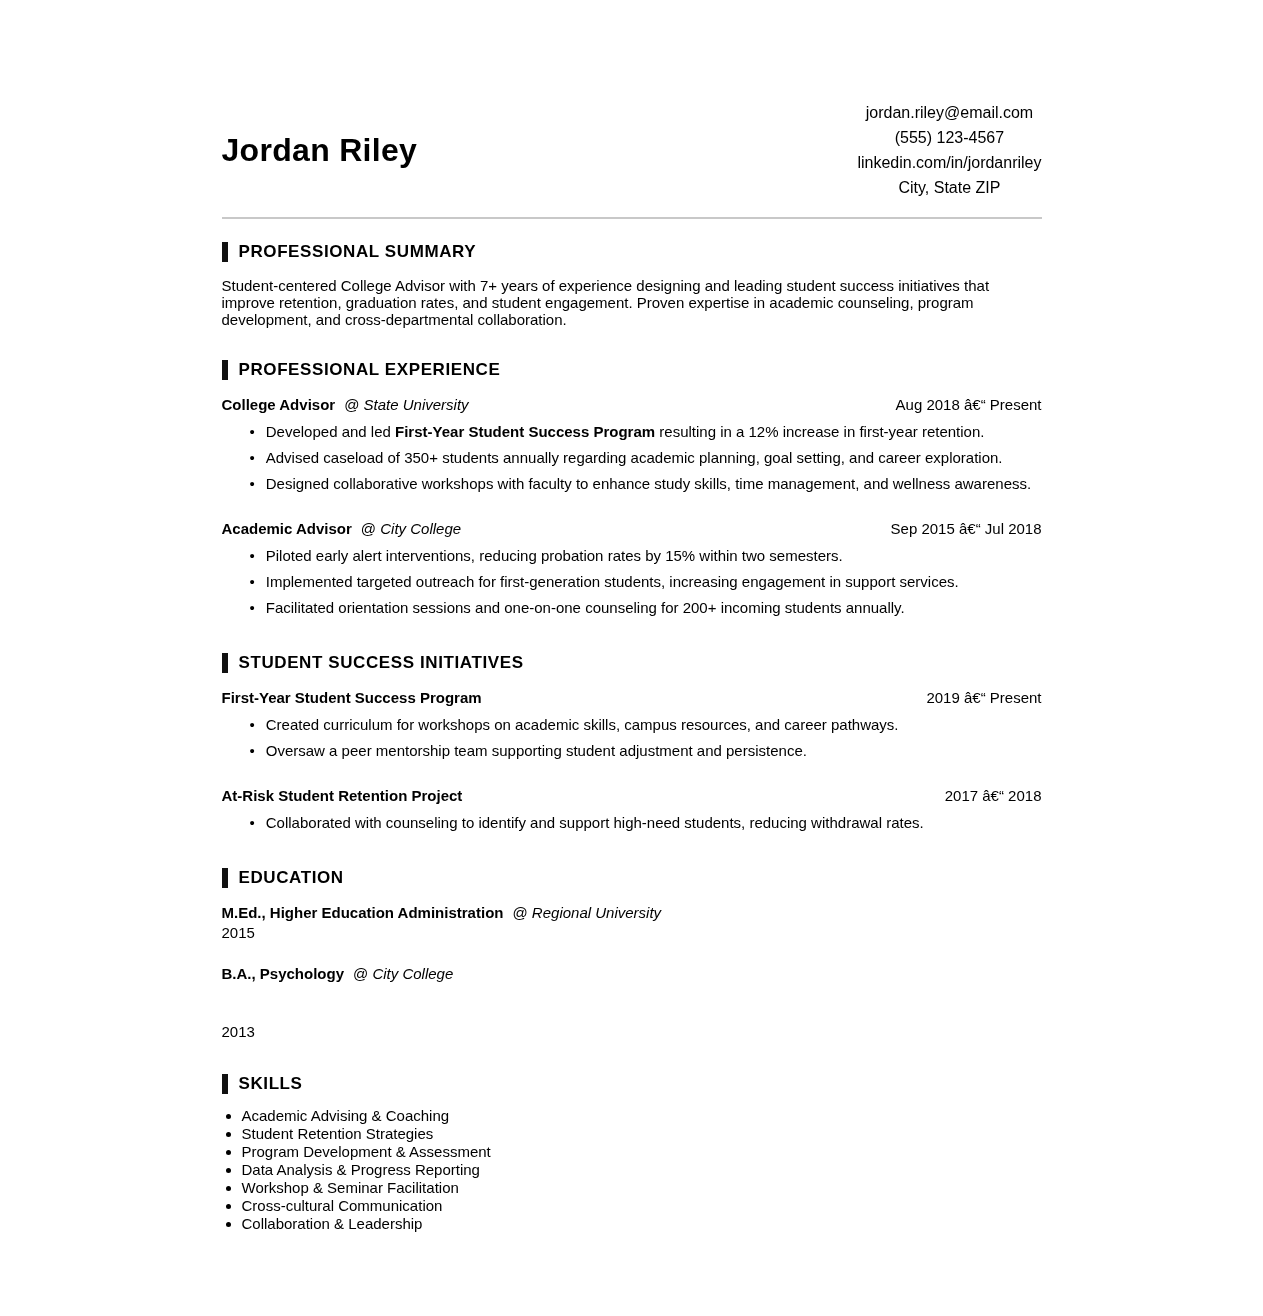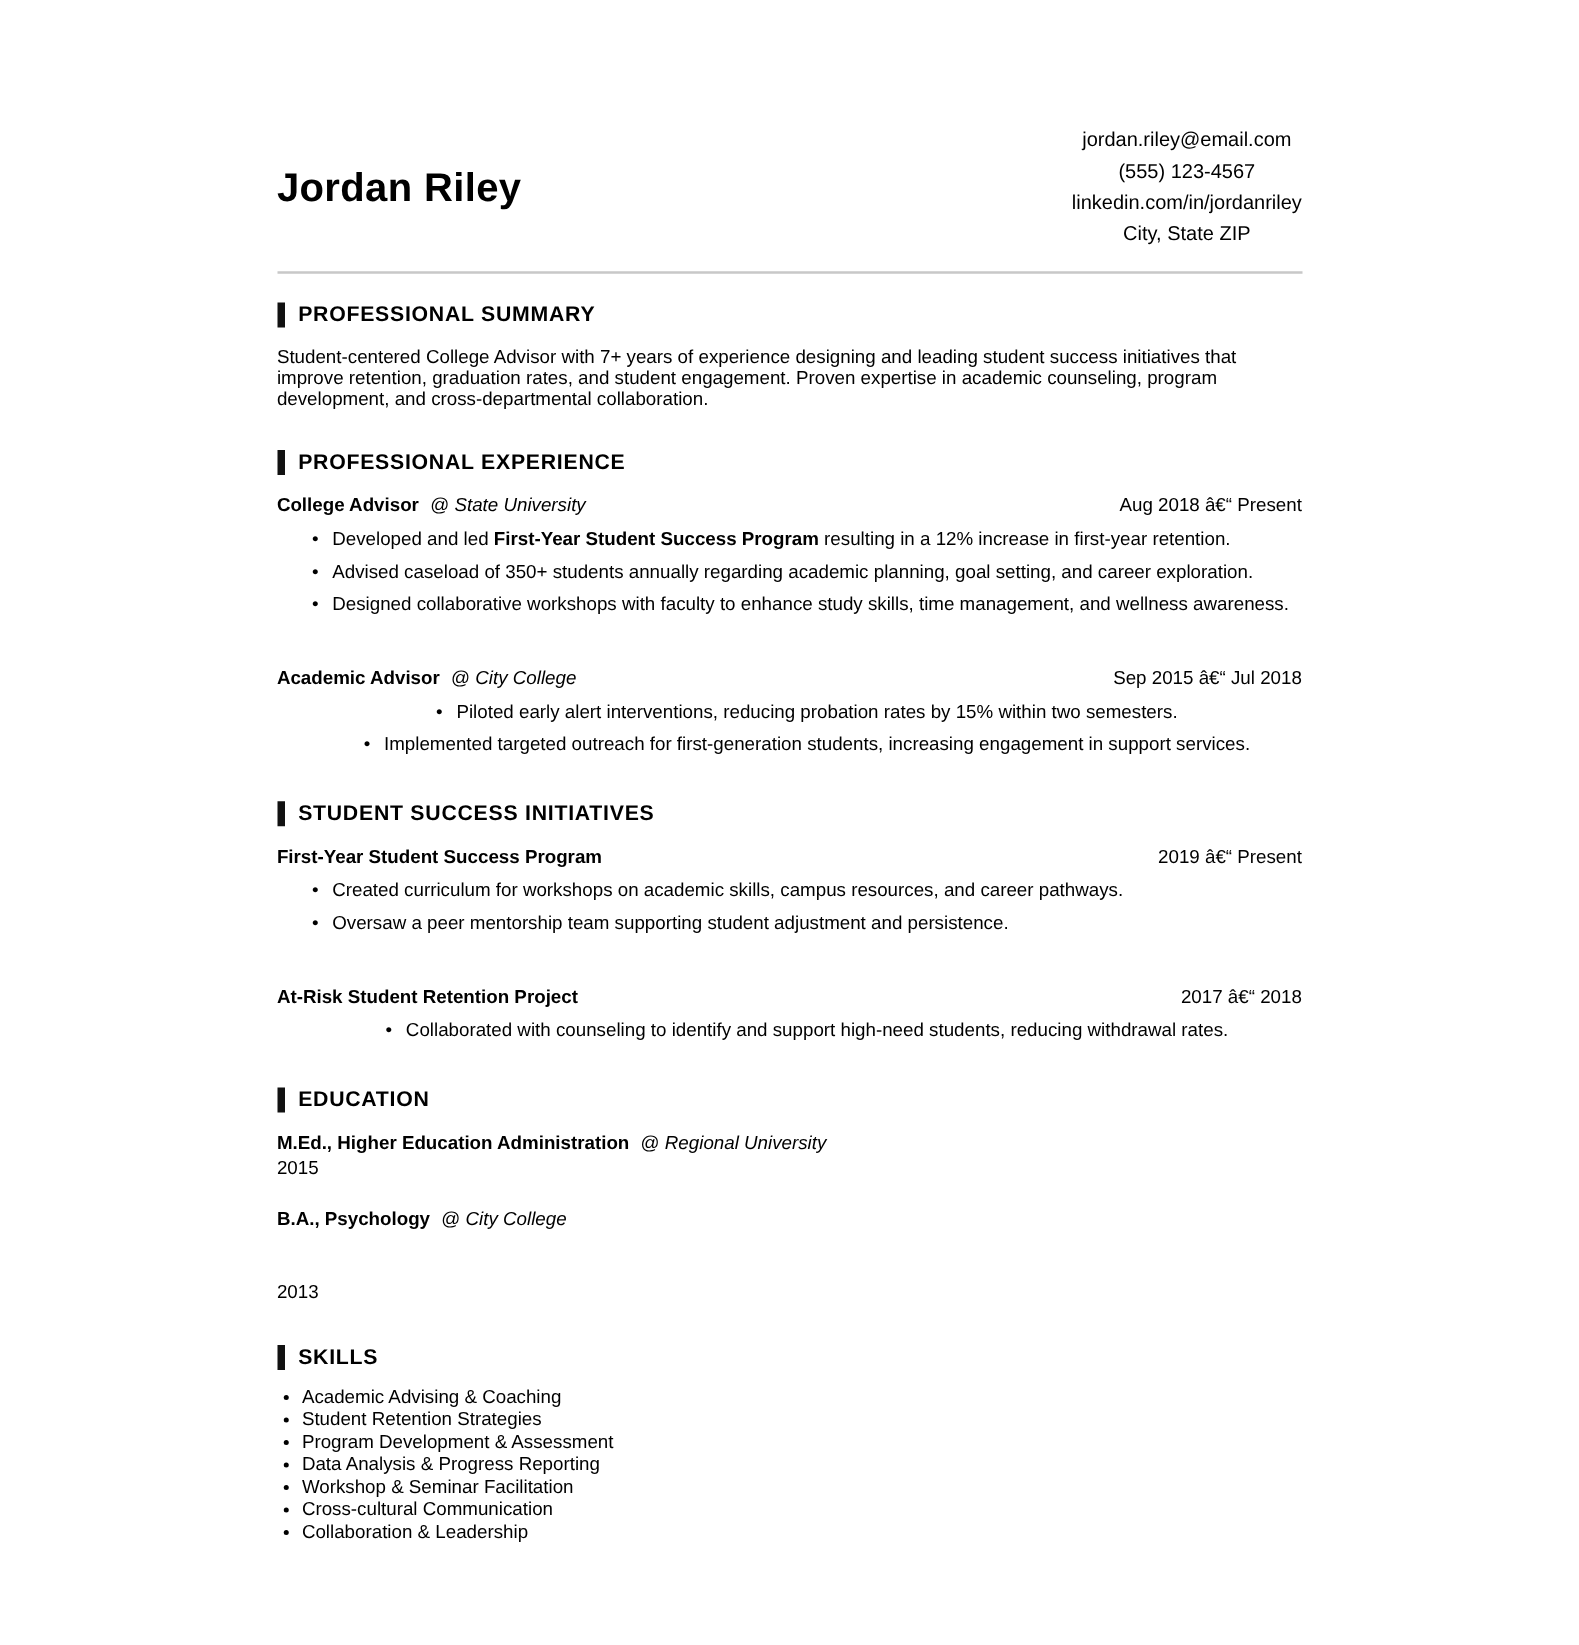--- a/index.html
+++ b/index.html
@@ -24,21 +24,21 @@
   .section { margin-top: 32px; }
   .section.first { margin-top: 23px; }
   .sec-head { display: flex; align-items: center; height: 20px; }
   .sec-bar { width: 6px; height: 20px; background: #111111; margin-right: 11px; flex: 0 0 auto; }
   .sec-title { font-size: 17px; font-weight: 700; margin: 0; letter-spacing: 0.6px; }
 
   .summary-text { margin: 15px 0 0; line-height: 17px; }
 
   
   .entry { margin-top: 15px; }
-  .entry + .entry { margin-top: 36px; text-align: center; }
+  .entry + .entry { margin-top: 22px; }
   .row-head { display: flex; justify-content: space-between; align-items: baseline; line-height: 20px; }
   .role { font-weight: 700; }
   .at { margin-left: 9px; }
   .co { font-style: italic; }
   .bullets { margin-top: 4px; }
   .bullet { line-height: 26px; text-indent: 28px; }
   .bullet::before { content: "\2022"; margin-right: 11px; }
   .bullet b { font-weight: 700; }
 
   
@@ -99,20 +99,21 @@
       <div class="row-head">
         <div>
           <span class="role">Academic Advisor</span><span class="at">@</span>
           <span class="co">City College</span>
         </div>
         <span class="dates">Sep 2015 â€“ Jul 2018</span>
       </div>
       <div class="bullets">
         <div class="bullet">Piloted early alert interventions, reducing probation rates by 15% within two semesters.</div>
         <div class="bullet">Implemented targeted outreach for first-generation students, increasing engagement in support services.</div>
+        <div class="bullet">Facilitated orientation sessions and one-on-one counseling for 200+ incoming students annually.</div>
       </div>
     </div>
   </section>
 
   <section class="section">
     <div class="sec-head">
       <span class="sec-bar"></span>
       <h2 class="sec-title">STUDENT SUCCESS INITIATIVES</h2>
     </div>
 

